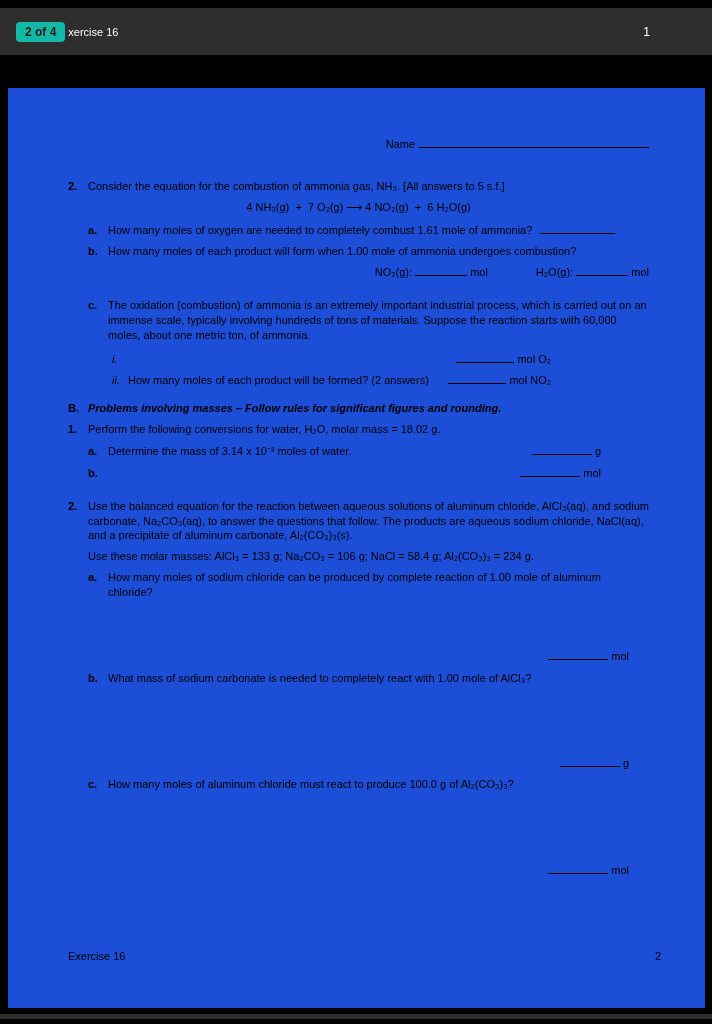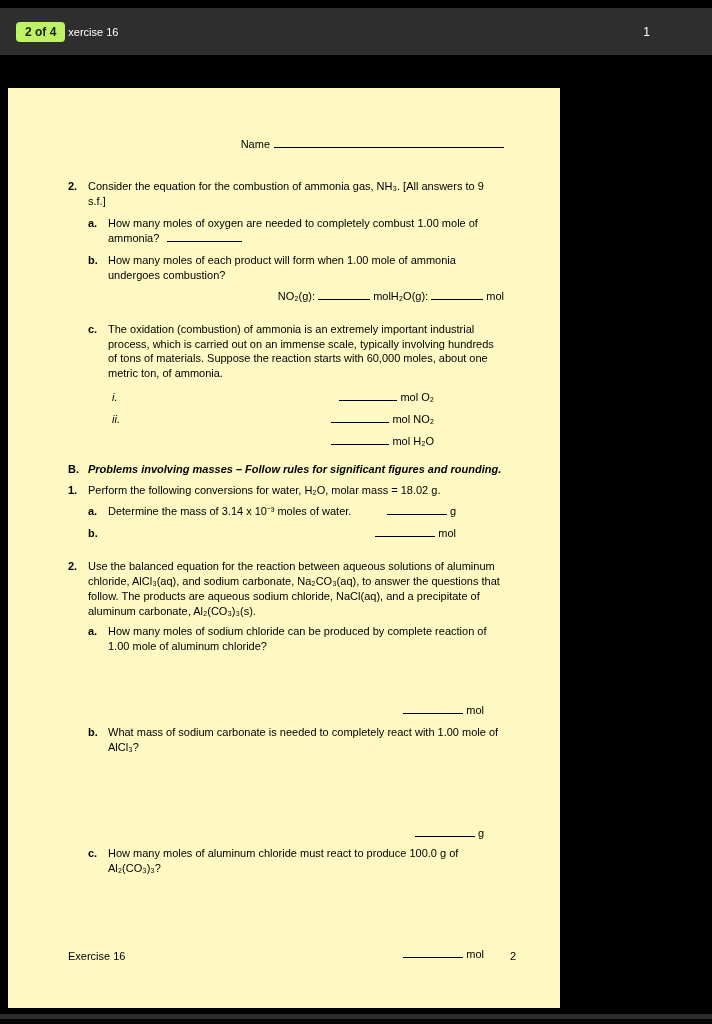--- a/index.html
+++ b/index.html
@@ -9,57 +9,57 @@
     font-family:"Liberation Sans", sans-serif;
   }
   .screen { width:712px; height:1024px; background:#000; }
 
   
   .topbar {
     margin-top:8px; height:47px; background:#2e2e2e;
     display:flex; align-items:center; padding:0 16px;
   }
   .badge {
-    background:#bef264; color:#1c1c1c; font-size:12px; font-weight:bold;
+    background:#14b8a6; color:#1c1c1c; font-size:12px; font-weight:bold;
     padding:4px 9px; border-radius:4px; line-height:1;
   }
   .doc-title { color:#ffffff; font-size:11px; margin-left:3px; }
   .top-page-num { margin-left:auto; margin-right:46px; color:#ffffff; font-size:12px; }
 
   
   .page {
-    margin:33px 8px 0 8px; width:552px; height:920px; background:#fef9c3;
+    margin:33px 8px 0 8px; width:697px; height:920px; background:#1d4ed8;
     padding:48px 56px 0 60px; position:relative;
     color:#000; font-size:11px; line-height:1.35;
   }
   .bottom-strip { height:5px; background:#2e2e2e; margin-top:6px; }
 
   .name-line { text-align:right; }
   .blank { display:inline-block; height:12px; border-bottom:1px solid #000; vertical-align:baseline; }
   .name-blank { width:230px; margin-left:4px; }
   .w52 { width:52px; } .w58 { width:58px; } .w60 { width:60px; } .w75 { width:75px; }
   .ml8 { margin-left:8px; }
 
   .q-row { display:flex; align-items:baseline; }
   .q-num { flex:0 0 20px; font-weight:bold; }
   .q-body { flex:1 1 auto; }
   .sub { margin-left:20px; }
   .roman { margin-left:44px; }
   .roman .q-num { flex:0 0 16px; font-weight:normal; font-style:italic; }
   .roman .q-body { flex:0 1 auto; }
   .answer { margin-left:auto; white-space:nowrap; }
-  .answer.far-right { margin-right:70px; }
+  .answer.far-right { margin-right:98px; }
   .answer.mid { margin-right:48px; }
   .answer-line { text-align:right; white-space:nowrap; }
   .answer-line.off70 { padding-right:70px; }
   .answer-line.off20 { padding-right:20px; }
 
   .equation { text-align:center; white-space:pre-wrap; }
   .bold { font-weight:bold;font-style:italic; }
-  .b-answers { display:flex; justify-content:flex-end; }
+  .b-answers { display:flex; justify-content:flex-end; gap:48px; }
   .masses { margin-left:20px; }
   .narrow { max-width:505px; }
 
   .mt27 { margin-top:27px; } .mt18 { margin-top:18px; } .mt13 { margin-top:13px; }
   .mt8 { margin-top:8px; } .mt7 { margin-top:7px; } .mt6 { margin-top:6px; }
   .mt5 { margin-top:5px; } .mt48 { margin-top:48px; } .mt70 { margin-top:70px; }
 
   .footer {
     position:absolute; left:60px; right:44px; bottom:44px;
     display:flex; justify-content:space-between;
@@ -77,28 +77,29 @@
   </div>
 
   <div class="page">
 
     <div class="name-line">
       <span>Name</span><span class="blank name-blank"></span>
     </div>
 
     <div class="q-row mt27">
       <span class="q-num">2.</span>
-      <span class="q-body">Consider the equation for the combustion of ammonia gas, NH₃. [All answers to 9 s.f.]</span>
-    </div>
-
+      <span class="q-body">Consider the equation for the combustion of ammonia gas, NH₃. [All answers to 5 s.f.]</span>
+    </div>
+
+    <div class="equation mt6">4 NH₃(g)  +  7 O₂(g) ⟶ 4 NO₂(g)  +  6 H₂O(g)</div>
 
     <div class="q-row sub mt7">
       <span class="q-num">a.</span>
       <span class="q-body">
-        <span>How many moles of oxygen are needed to completely combust 1.00 mole of ammonia?</span><span class="blank w75 ml8"></span>
+        <span>How many moles of oxygen are needed to completely combust 1.61 mole of ammonia?</span><span class="blank w75 ml8"></span>
       </span>
     </div>
 
     <div class="q-row sub mt7">
       <span class="q-num">b.</span>
       <span class="q-body">How many moles of each product will form when 1.00 mole of ammonia undergoes combustion?</span>
     </div>
 
     <div class="b-answers mt5">
       <span>
@@ -121,30 +122,27 @@
     <div class="q-row roman mt8">
       <span class="q-num">i.</span>
       <span class="answer far-right">
         <span class="blank w58"></span>
         <span>mol O₂</span>
       </span>
     </div>
 
     <div class="q-row roman mt6">
       <span class="q-num">ii.</span>
+      <span class="q-body">How many moles of each product will be formed?  (2 answers)</span>
       <span class="answer far-right">
         <span class="blank w58"></span>
         <span>mol NO₂</span>
       </span>
     </div>
 
-    <div class="answer-line off70 mt6">
-      <span class="blank w58"></span>
-      <span>mol H₂O</span>
-    </div>
 
     <div class="q-row mt13">
       <span class="q-num">B.</span>
       <span class="q-body bold">Problems involving masses – Follow rules for significant figures and rounding.</span>
     </div>
 
     <div class="q-row mt6">
       <span class="q-num">1.</span>
       <span class="q-body">Perform the following conversions for water, H₂O, molar mass = 18.02 g.</span>
     </div>
@@ -164,20 +162,21 @@
         <span class="blank w60"></span>
         <span>mol</span>
       </span>
     </div>
 
     <div class="q-row mt18">
       <span class="q-num">2.</span>
       <span class="q-body">Use the balanced equation for the reaction between aqueous solutions of aluminum chloride, AlCl₃(aq), and sodium carbonate, Na₂CO₃(aq), to answer the questions that follow. The products are aqueous sodium chloride, NaCl(aq), and a precipitate of aluminum carbonate, Al₂(CO₃)₃(s).</span>
     </div>
 
+    <div class="masses mt6">Use these molar masses: AlCl₃ = 133 g; Na₂CO₃ = 106 g; NaCl = 58.4 g; Al₂(CO₃)₃ = 234 g.</div>
 
 
     <div class="q-row sub mt6">
       <span class="q-num">a.</span>
       <span class="q-body narrow">How many moles of sodium chloride can be produced by complete reaction of 1.00 mole of aluminum chloride?</span>
     </div>
 
     <div class="answer-line off20 mt48">
       <span class="blank w60"></span>
       <span>mol</span>

